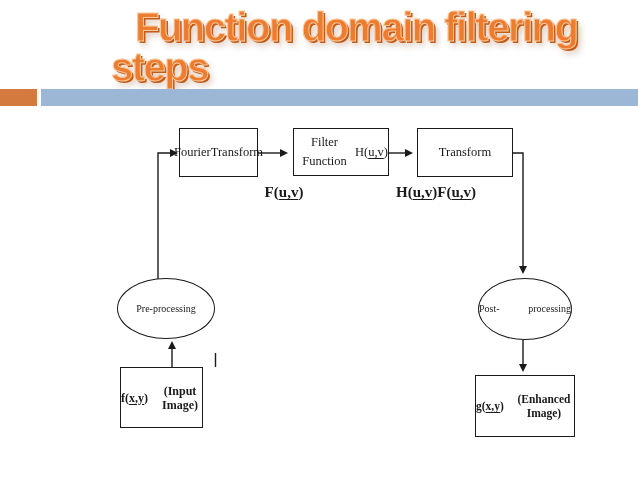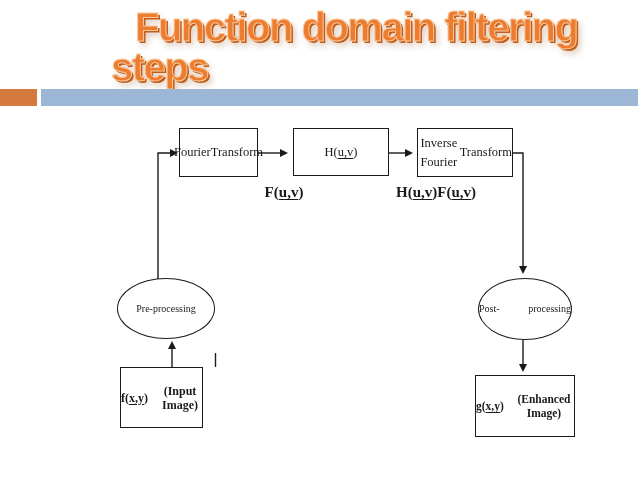--- a/index.html
+++ b/index.html
@@ -138,27 +138,27 @@
 
     <line x1="215.5" y1="353" x2="215.5" y2="367" stroke-width="1.2"></line>
   </svg>
 
   <div class="node proc1">
     <span>Fourier</span>
     <span>Transform</span>
   </div>
 
   <div class="node proc2">
+    <span>Filter Function</span>
     <span>
       <span>H(</span><span class="misspell">u,v</span><span>)</span>
     </span>
   </div>
 
   <div class="node proc3">
-    <span>Inverse Fourier</span>
     <span>Transform</span>
   </div>
 
   <div class="flow-label lbl-fuv">
     <span>F(</span><span class="misspell">u,v</span><span>)</span>
   </div>
 
   <div class="flow-label lbl-huvfuv">
     <span>H(</span><span class="misspell">u,v</span><span>)F(</span><span class="misspell">u,v</span><span>)</span>
   </div>

